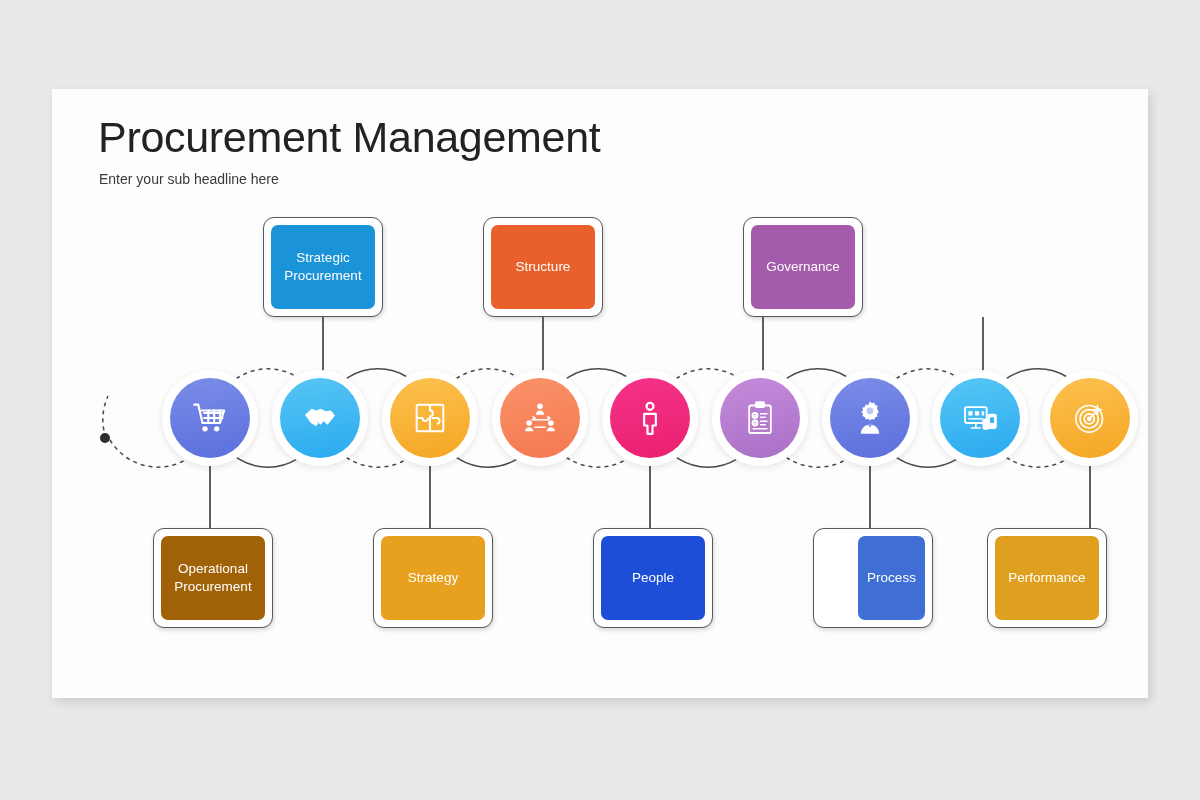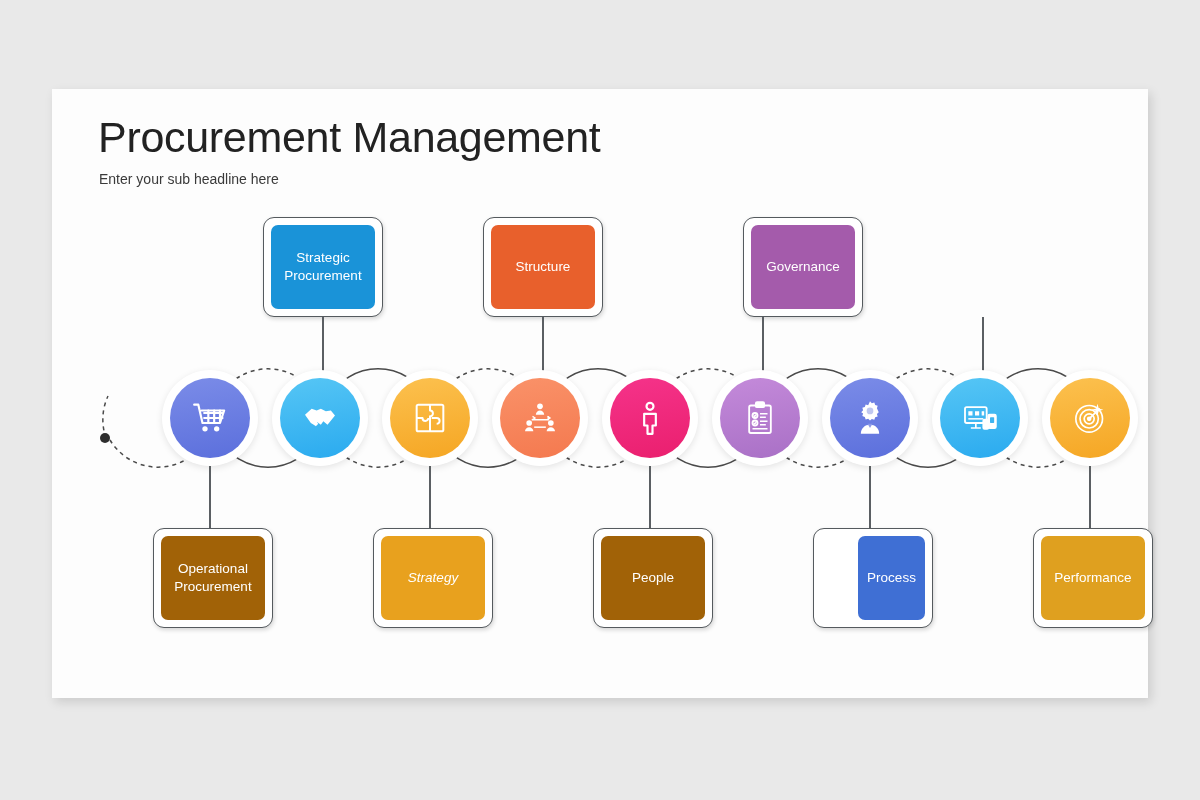--- a/index.html
+++ b/index.html
@@ -253,26 +253,26 @@
         <path d="M23 25l12-12"></path>
         <path d="M33 7l1.5 5.5L40 14l-5.5 1.5L33 21l-1.5-5.5L26 14l5.5-1.5z" fill="#fff" stroke="none"></path>
       </svg>
     </div>
   </div>
   <div class="stem" style="left:1037px;top:377px;height:62px;"></div>
 
   <div class="box" style="left:101px;top:439px;">
     <div class="box-inner" id="bb0" style="background: #a16207;">Operational Procurement</div>
   </div>
-  <div class="box" style="left:321px;top:439px;font-style:italic;">
+  <div class="box" style="left:321px;top:439px;">
     <div class="box-inner" id="bb1" style="background: rgb(232, 161, 30);">Strategy</div>
   </div>
   <div class="box" style="left:541px;top:439px;">
-    <div class="box-inner" id="bb2" style="background: #a16207;">People</div>
+    <div class="box-inner" id="bb2" style="background: #1d4ed8;">People</div>
   </div>
   <div class="box" style="left:761px;top:439px;padding-left:44px;">
     <div class="box-inner" id="bb3" style="background: rgb(63, 111, 212);">Process</div>
   </div>
-  <div class="box" style="left:981px;top:439px;">
+  <div class="box" style="left:935px;top:439px;">
     <div class="box-inner" id="bb4" style="background: rgb(223, 160, 31);">Performance</div>
   </div>
 
 </div>
 
 </body></html>

